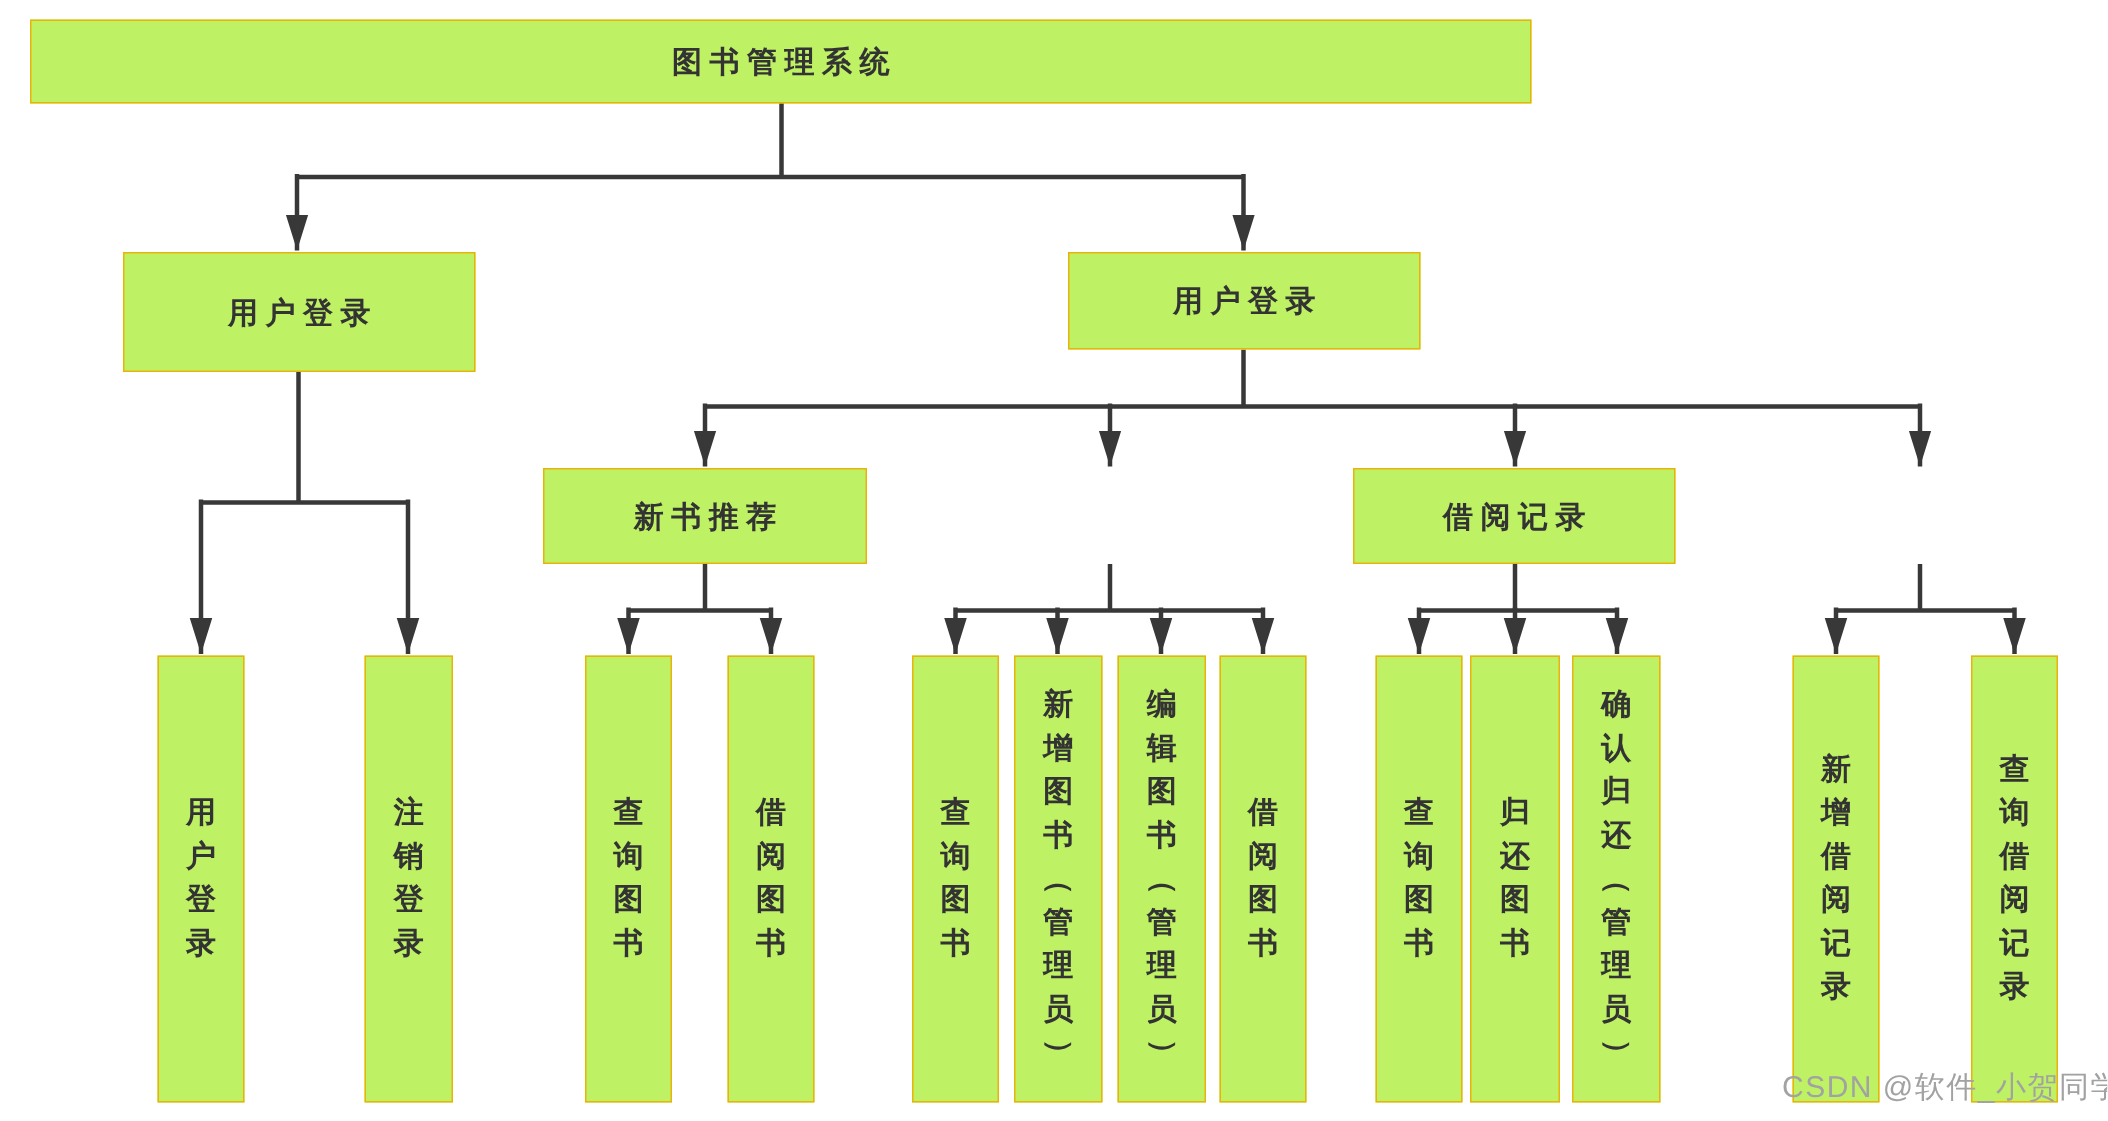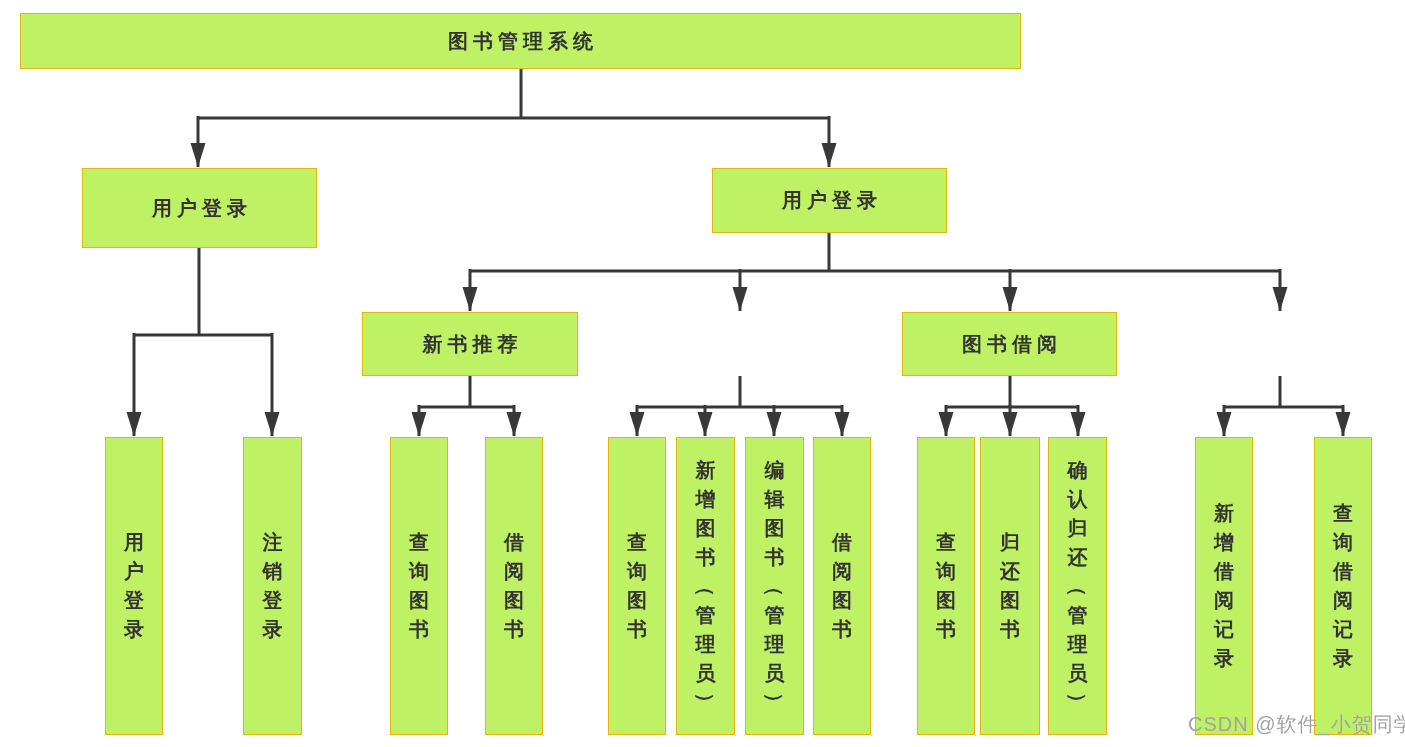--- a/index.html
+++ b/index.html
@@ -77,21 +77,21 @@
       </g>
     </g>
   </svg>
 
   <div class="node hlabel" style="left:20px;top:13px;width:1001px;height:56px">图书管理系统</div>
 
   <div class="node hlabel" style="left:82px;top:168px;width:235px;height:80px">用户登录</div>
   <div class="node hlabel" style="left:712px;top:168px;width:235px;height:65px">用户登录</div>
 
   <div class="node hlabel" style="left:362px;top:312px;width:216px;height:64px">新书推荐</div>
-  <div class="node hlabel" style="left:902px;top:312px;width:215px;height:64px">图书借阅</div>
+  <div class="node hlabel" style="left:902px;top:312px;width:215px;height:64px">借阅记录</div>
 
   <div class="node leaf" style="left:105px;top:437px;width:58px;height:298px">
     <span class="vtext">
         <span class="vchar">用</span>
         <span class="vchar">户</span>
         <span class="vchar">登</span>
         <span class="vchar">录</span>
       </span>
   </div>
   <div class="node leaf" style="left:243px;top:437px;width:59px;height:298px">

